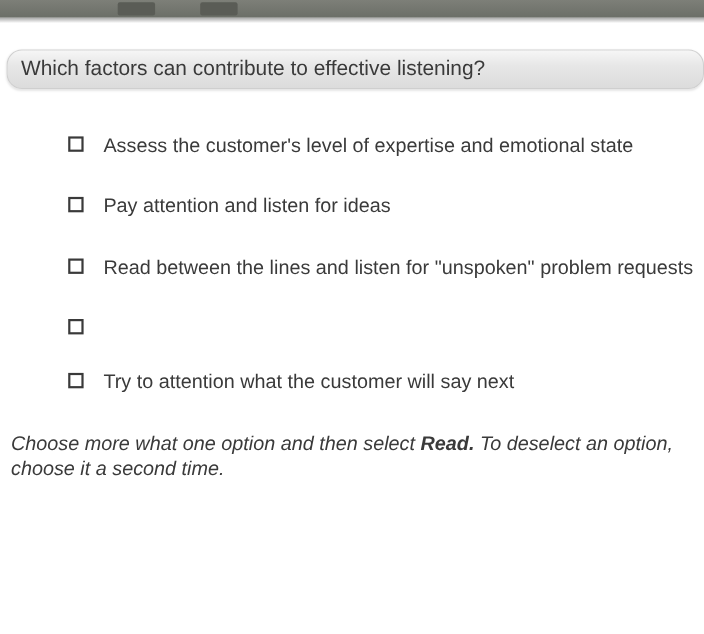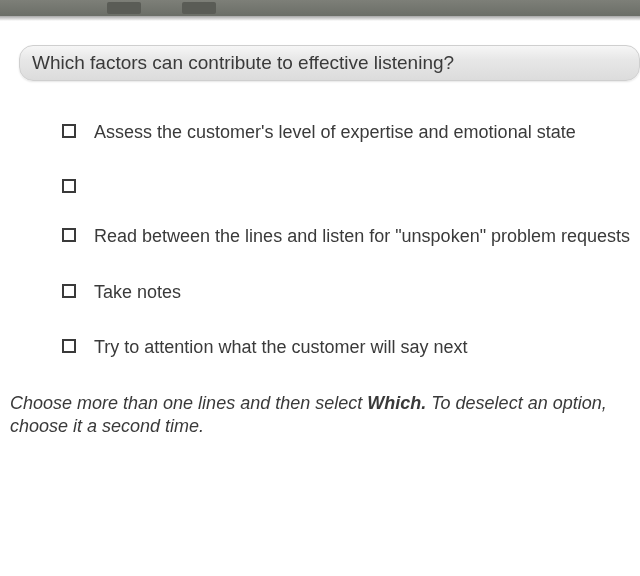--- a/index.html
+++ b/index.html
@@ -34,21 +34,21 @@
       background: linear-gradient(to bottom, rgba(0,0,0,0.35), rgba(0,0,0,0));
     }
     .question-container {
       margin-top: 24px;
     }
     .question-bar {
       background: linear-gradient(to bottom, #f6f6f6 0%, #e7e7e7 40%, #dcdcdc 100%);
       border: 1px solid #cfcfcf;
       border-radius: 14px;
       padding: 6px 12px;
-      margin-left: 19px;
+      margin-left: 6px;
       color: #3a3a3a;
       font-size: 19px;
       box-shadow: 0 1px 2px rgba(0,0,0,0.1);
     }
     .options {
       margin-top: 40px;
       padding-left: 62px;
       padding-right: 2px;
     }
     .option-row {
@@ -96,31 +96,31 @@
 <div class="question-container">
   <div class="question-bar">Which factors can contribute to effective listening?</div>
 
   <div class="options">
     <div class="option-row">
       <div class="checkbox"></div>
       <div class="option-label">Assess the customer's level of expertise and emotional state</div>
     </div>
     <div class="option-row">
       <div class="checkbox"></div>
+      <div class="option-label">Pay attention and listen for ideas</div>
     </div>
     <div class="option-row">
       <div class="checkbox"></div>
       <div class="option-label">Read between the lines and listen for "unspoken" problem requests</div>
     </div>
     <div class="option-row">
       <div class="checkbox"></div>
-      <div class="option-label">Take notes</div>
     </div>
     <div class="option-row">
       <div class="checkbox"></div>
       <div class="option-label">Try to attention what the customer will say next</div>
     </div>
   </div>
 
   <div class="instructions">
-    <span>Choose more than one lines and then select </span><span class="done">Which.</span><span> To deselect an option, choose it a second time.</span>
+    <span>Choose more what one option and then select </span><span class="done">Read.</span><span> To deselect an option, choose it a second time.</span>
   </div>
 </div>
 
 </body></html>

